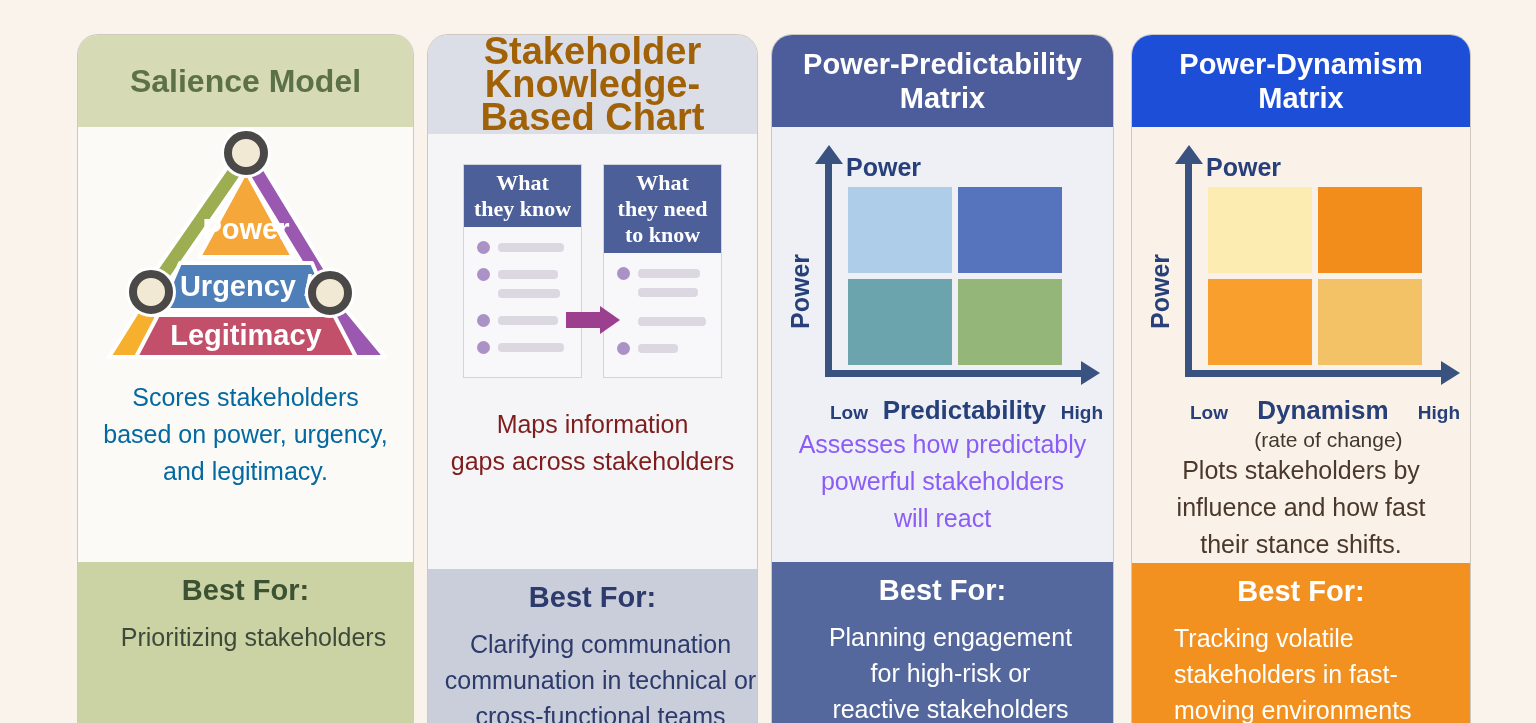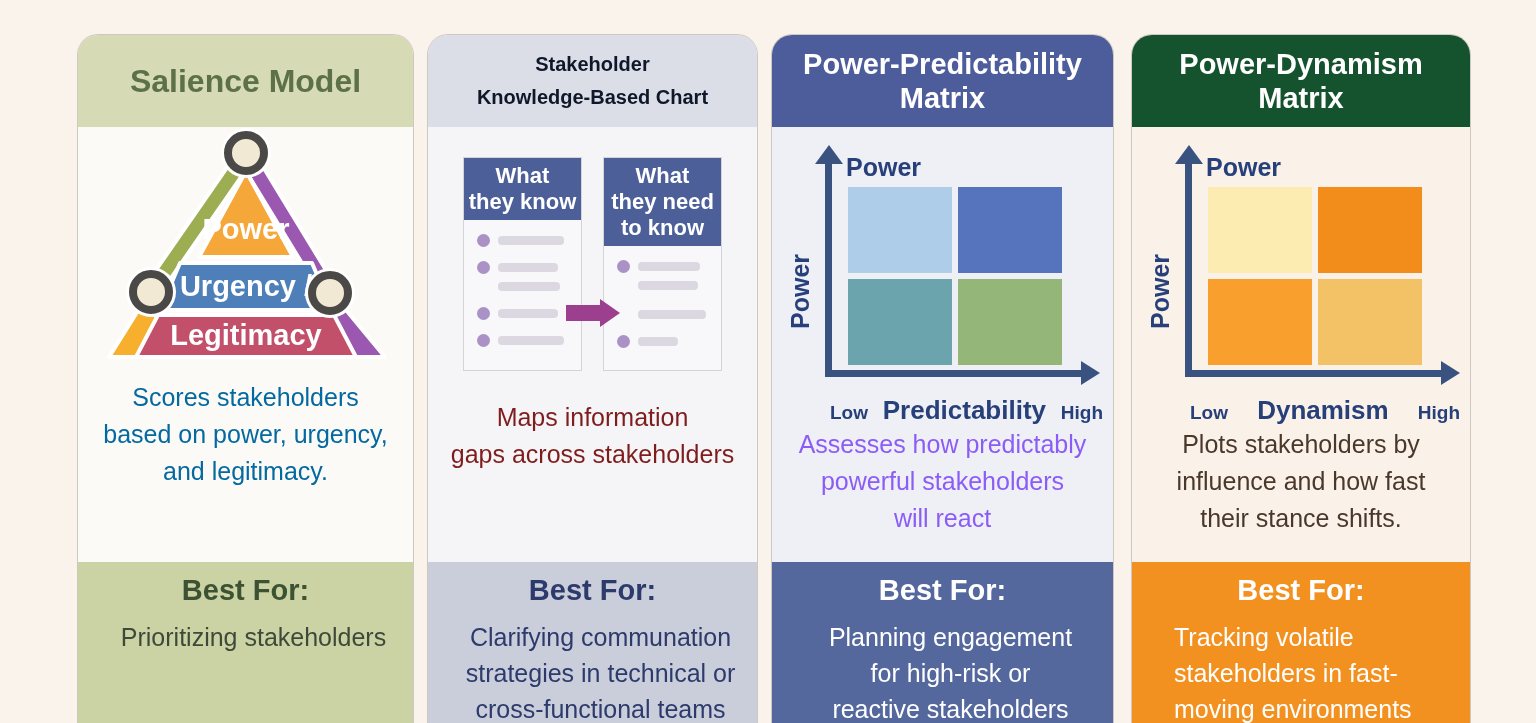--- a/index.html
+++ b/index.html
@@ -8,23 +8,23 @@
   .card{position:absolute;top:35px;height:720px;border-radius:20px 20px 0 0;overflow:hidden;
         display:flex;flex-direction:column;box-shadow:0 0 0 1px rgba(125,120,110,0.35);}
   .c1{left:78px;width:335px;}
   .c2{left:428px;width:329px;}
   .c3{left:772px;width:341px;}
   .c4{left:1132px;width:338px;}
 
   .hd{flex:0 0 92px;display:flex;flex-direction:column;align-items:center;justify-content:center;
       font-weight:bold;text-align:center;}
   .hd1{background:#d6dab5;color:#5d7148;font-size:32px;}
-  .hd2{background:#dbdee6;color:#0f172a;font-size:20px;line-height:33px;}
+  .hd2{background:#dbdee6;color:#a16207;font-size:38px;line-height:33px;}
   .hd3{background:#4d5c9b;color:#ffffff;font-size:29px;line-height:34px;}
-  .hd4{background:#14532d;color:#ffffff;font-size:29px;line-height:34px;}
+  .hd4{background:#1d4ed8;color:#ffffff;font-size:29px;line-height:34px;}
 
   .bd{flex:0 0 435px;position:relative;}
   .bd1{background:#fcfaf6;}
   .bd2{background:#f5f5f8;}
   .bd3{background:#eef0f6;}
   .bd4{background:#faf1e8;}
 
   .desc{font-size:25px;line-height:37px;text-align:center;margin:0;}
   .desc1{color:#0369a1;margin-top:12px;}
   .desc2{color:#7f1d1d;margin-top:28px;}
@@ -40,21 +40,21 @@
   .bf1 .bfh{color:#3c5233;}
   .bft{font-size:25px;line-height:36px;margin-left:16px;}
   .bf4 .bft{text-align:left;padding-left:26px;}
 
   
   .tri{display:block;margin:0 auto;}
   .tri text{font-family:"Liberation Sans",sans-serif;font-weight:bold;fill:#ffffff;font-size:29px;
             text-anchor:middle;dominant-baseline:middle;}
 
   
-  .kwrap{position:relative;display:flex;justify-content:center;gap:21px;margin-top:30px;}
+  .kwrap{position:relative;display:flex;justify-content:center;gap:21px;margin-top:30px;font-family:Liberation Serif, serif;}
   .panel{width:119px;height:214px;background:#f8f7fa;border:1px solid #d5d3da;box-sizing:border-box;}
   .ph{background:#4c5f99;color:#fff;font-weight:bold;font-size:22px;line-height:26px;
       text-align:center;padding:5px 0;}
   .pb{padding:14px 0 0 13px;}
   .brow{display:flex;align-items:center;gap:8px;height:13px;margin-bottom:14px;}
   .brow.sub{padding-left:21px;margin-top:-8px;}
   .bdot{width:13px;height:13px;border-radius:50%;background:#aa92c6;flex:0 0 13px;}
   .bline{height:9px;border-radius:4px;background:#dcd8e1;}
   .karrow{position:absolute;left:50%;top:142px;transform:translateX(-50%);
           display:flex;align-items:center;}
@@ -208,21 +208,21 @@
       </div>
       <p class="desc desc2">
         <span>Maps information</span><br>
         <span>gaps across stakeholders</span>
       </p>
     </div>
     <footer class="bf bf2">
       <div class="bfh">Best For:</div>
       <div class="bft">
         <span>Clarifying communation</span><br>
-        <span>strategies in technical or</span><br>
+        <span>communation in technical or</span><br>
         <span>cross-functional teams</span>
       </div>
     </footer>
   </section>
 
   <section class="card c3">
     <header class="hd hd3">
       <div>Power-Predictability</div>
       <div>Matrix</div>
     </header>
@@ -283,20 +283,21 @@
             <div class="qbr"></div>
           </div>
           <div class="hax"></div>
           <div class="hah"></div>
         </div>
         <div class="mlabels">
           <span class="mlow">Low</span>
           <span class="mmid">Dynamism</span>
           <span class="mhigh">High</span>
         </div>
+        <div class="msub">(rate of change)</div>
       </div>
       <p class="desc desc4">
         <span>Plots stakeholders by</span><br>
         <span>influence and how fast</span><br>
         <span>their stance shifts.</span>
       </p>
     </div>
     <footer class="bf bf4">
       <div class="bfh">Best For:</div>
       <div class="bft">

